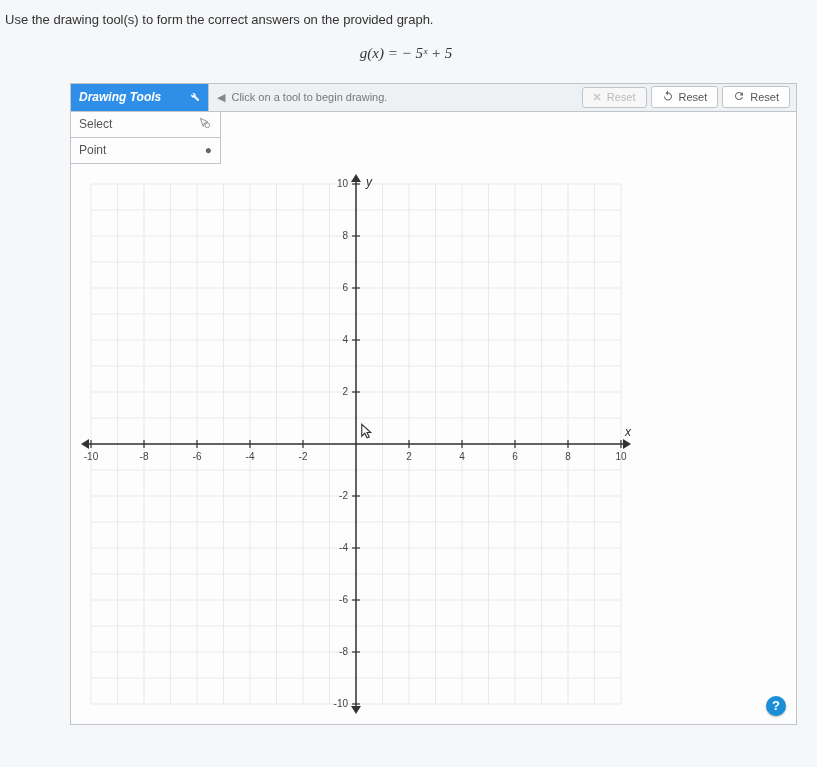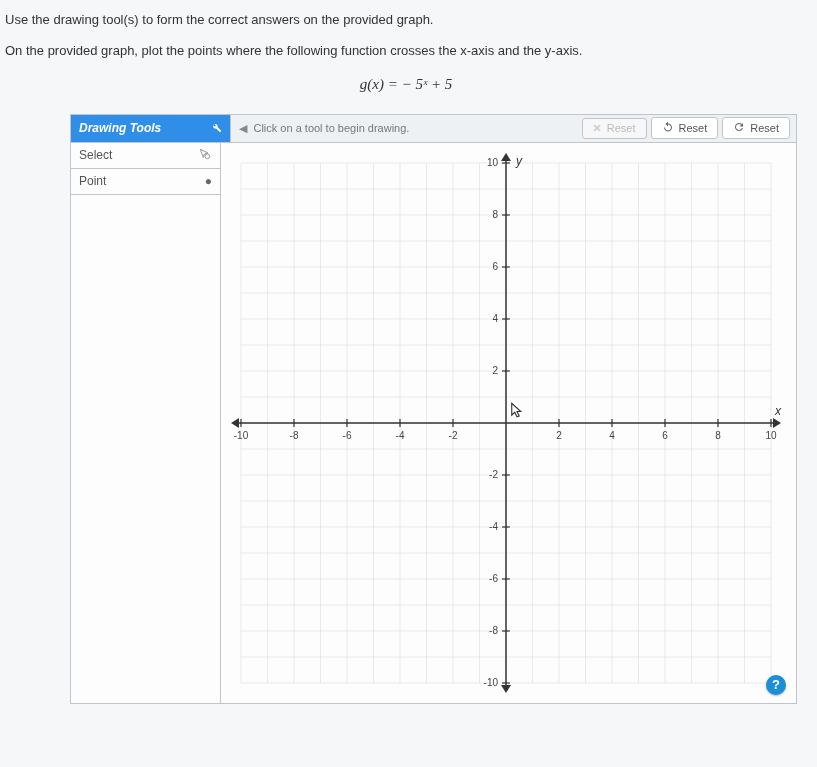--- a/index.html
+++ b/index.html
@@ -14,21 +14,21 @@
   .instructions p { margin-bottom: 10px; }
   .equation { text-align: center; font-family: 'Times New Roman', serif; font-style: italic; font-size: 15px; margin-bottom: 12px; }
   .app-frame {
     margin: 0 20px 0 70px;
     border: 1px solid #c0c5cc;
     background: #fdfdfd;
     position: relative;
   }
   .header-row { display: flex; align-items: stretch; border-bottom: 1px solid #c0c5cc; height: 28px;}
   .tools-header {
-    width: 160px;
+    width: 138px;
     background: #2f8fe8;
     color: #fff;
     font-weight: bold;
     font-style: italic;
     font-size: 12px;
     display: flex; align-items: center; padding: 0 8px;
     justify-content: space-between;
     border-right: 1px solid #c0c5cc;
   }
   .instr-bar {
@@ -43,21 +43,21 @@
     background: #eef1f4;
     display: flex; align-items: center; gap: 4px; padding: 0 6px;
   }
   .action-btn {
     background: #fff; border: 1px solid #c0c5cc;
     border-radius: 3px; padding: 3px 10px; font-size: 11px;
     display: flex; align-items: center; gap: 5px; color:#555;
     cursor: pointer;
   }
   .action-btn.disabled { color:#bbb; background:#f7f7f7;}
-  .body-row { display: flex; }
+  .body-row { display: flex; flex-direction: column; }
   .tools-list { width: 150px; border-right: 1px solid #c0c5cc; }
   .tool-item {
     border-bottom: 1px solid #c0c5cc;
     padding: 5px 8px; font-size: 12px; color:#555;
     display:flex; align-items:center; justify-content:space-between;
     cursor:pointer; height:26px;
   }
   .graph-area {
     flex: 1;
     position: relative;
@@ -75,21 +75,20 @@
   }
   .cursor-sel {
     position:absolute; pointer-events:none;
   }
 </style>
 </head>
 <body>
 
 <div class="instructions">
   <p>Use the drawing tool(s) to form the correct answers on the provided graph.</p>
-  <p>On the provided graph, plot the points where the following function crosses the x-axis and the y-axis.</p>
   <div class="equation">g(x) = − 5ˣ + 5</div>
 </div>
 
 <div class="app-frame">
   <div class="header-row">
     <div class="tools-header">
       <span>Drawing Tools</span>
       <span>
         <svg width="12" height="12" viewBox="0 0 24 24" fill="#fff">
             <path d="M22 19l-7-7c.6-1.5.3-3.3-1-4.6-1.4-1.4-3.5-1.6-5.1-.8l3 3-2.1 2.1-3-3c-.9 1.6-.6 3.7.8 5.1 1.3 1.3 3.1 1.6 4.6 1l7 7c.4.4 1 .4 1.4 0l1.4-1.4c.4-.4.4-1 0-1.4z"></path>

